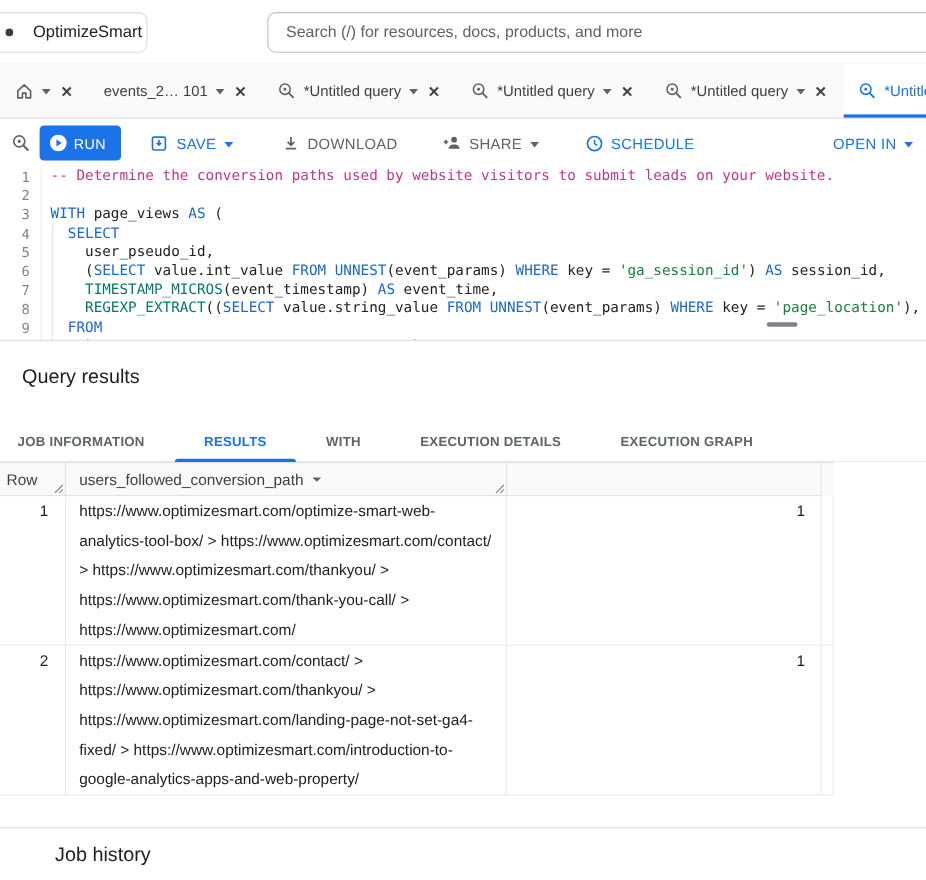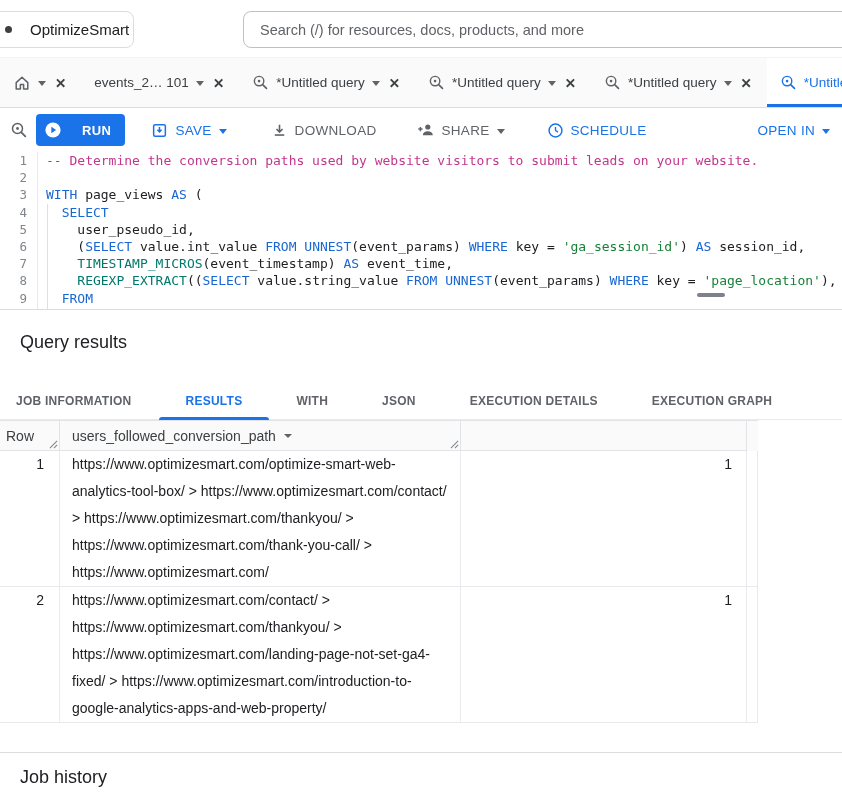--- a/index.html
+++ b/index.html
@@ -27,23 +27,23 @@
   .caret { width:0; height:0; border-left:4.5px solid transparent; border-right:4.5px solid transparent;
     border-top:5px solid #5f6368; display:inline-block; margin-top:2px; }
   .tclose { font-size:13.5px; font-weight:700; color:#3c4043; padding:0 2px; }
   .tab.active { background:#fff; color:#1a73e8; border-bottom:3px solid #1a73e8; padding-top:3px; }
   .tab.active .ticon { color:#1a73e8; }
 
   
   .qtoolbar { height:44px; display:flex; align-items:center; background:#fff; padding:0 10px; }
   .qtoolbar .qicon { color:#5f6368; display:flex; margin-right:8px; }
   .qtitle { font-size:16px; color:#202124; margin-right:58px; }
-  .btn-run { display:flex; align-items:center; gap:20px; background:#1a73e8; color:#fff;
+  .btn-run { display:flex; align-items:center; gap:5px; background:#1a73e8; color:#fff;
     border:none; border-radius:4px; height:32px; padding:0 14px 0 8px; font-size:13px;
-    font-weight:700; letter-spacing:.4px; font-family:"Liberation Sans",sans-serif; cursor:pointer; }
+    font-weight:400; letter-spacing:.4px; font-family:"Liberation Sans",sans-serif; cursor:pointer; }
   .tbar-item { display:flex; align-items:center; gap:7px; font-size:13.5px; font-weight:500;
     letter-spacing:.3px; cursor:pointer; background:none; border:none; font-family:"Liberation Sans",sans-serif; }
   .tbar-item.blue { color:#1a73e8; } .tbar-item.blue .caret{ border-top-color:#1a73e8; }
   .tbar-item.gray { color:#5f6368; }
 
   
   .editor { position:relative; height:158px; background:#fff; border-bottom:1px solid #dadce0;
     overflow:hidden; font-family:"DejaVu Sans Mono", monospace; font-size:13px; }
   .cline { display:flex; height:17.2px; line-height:17.2px; white-space:pre; }
   .ln { width:38px; flex:0 0 38px; text-align:right; padding-right:10px; color:#80868b;
@@ -77,21 +77,21 @@
   .th .scaret { width:0;height:0;border-left:4px solid transparent;border-right:4px solid transparent;
     border-top:4.5px solid #5f6368; cursor:pointer; }
   .rz { position:absolute; right:1px; bottom:1px; cursor:col-resize; display:flex; }
   .cell { border-right:1px solid #e8eaed; border-bottom:1px solid #e8eaed;
     line-height:27px; color:#202124; }
   .c-rownum { text-align:right; padding-right:15px; }
   .c-path { padding:0 12px; white-space:pre-line; }
   .c-users { text-align:right; padding-right:14px; }
 
   
-  .jobhist { position:absolute; left:0; right:0; top:752px; bottom:0; border-top:1px solid #dadce0; }
+  .jobhist { position:absolute; left:0; right:0; top:752px; bottom:0; border-top:1px solid #dadce0;padding-left:30px; }
   .jobhist h2 { padding:14px 0 0 20px; }
 </style>
 </head>
 <body>
 
 <div class="page">
 
   <header class="topbar">
     <div class="project-box">
       <span class="proj-dot"></span>
@@ -250,21 +250,20 @@
     <div class="drag-pill"></div>
   </div>
 
   <section class="results">
     <h2>Query results</h2>
 
     <div class="rtabs">
       <span class="rtab">JOB INFORMATION</span>
       <span class="rtab active">RESULTS</span>
       <span class="rtab">WITH</span>
-      <span class="rtab">JSON</span>
       <span class="rtab">EXECUTION DETAILS</span>
       <span class="rtab">EXECUTION GRAPH</span>
     </div>
 
     <div class="rtable">
       <div class="thead">
         <div class="th first">
           <span>Row</span>
           <span class="rz">
             <svg width="9" height="9" viewBox="0 0 10 10">

